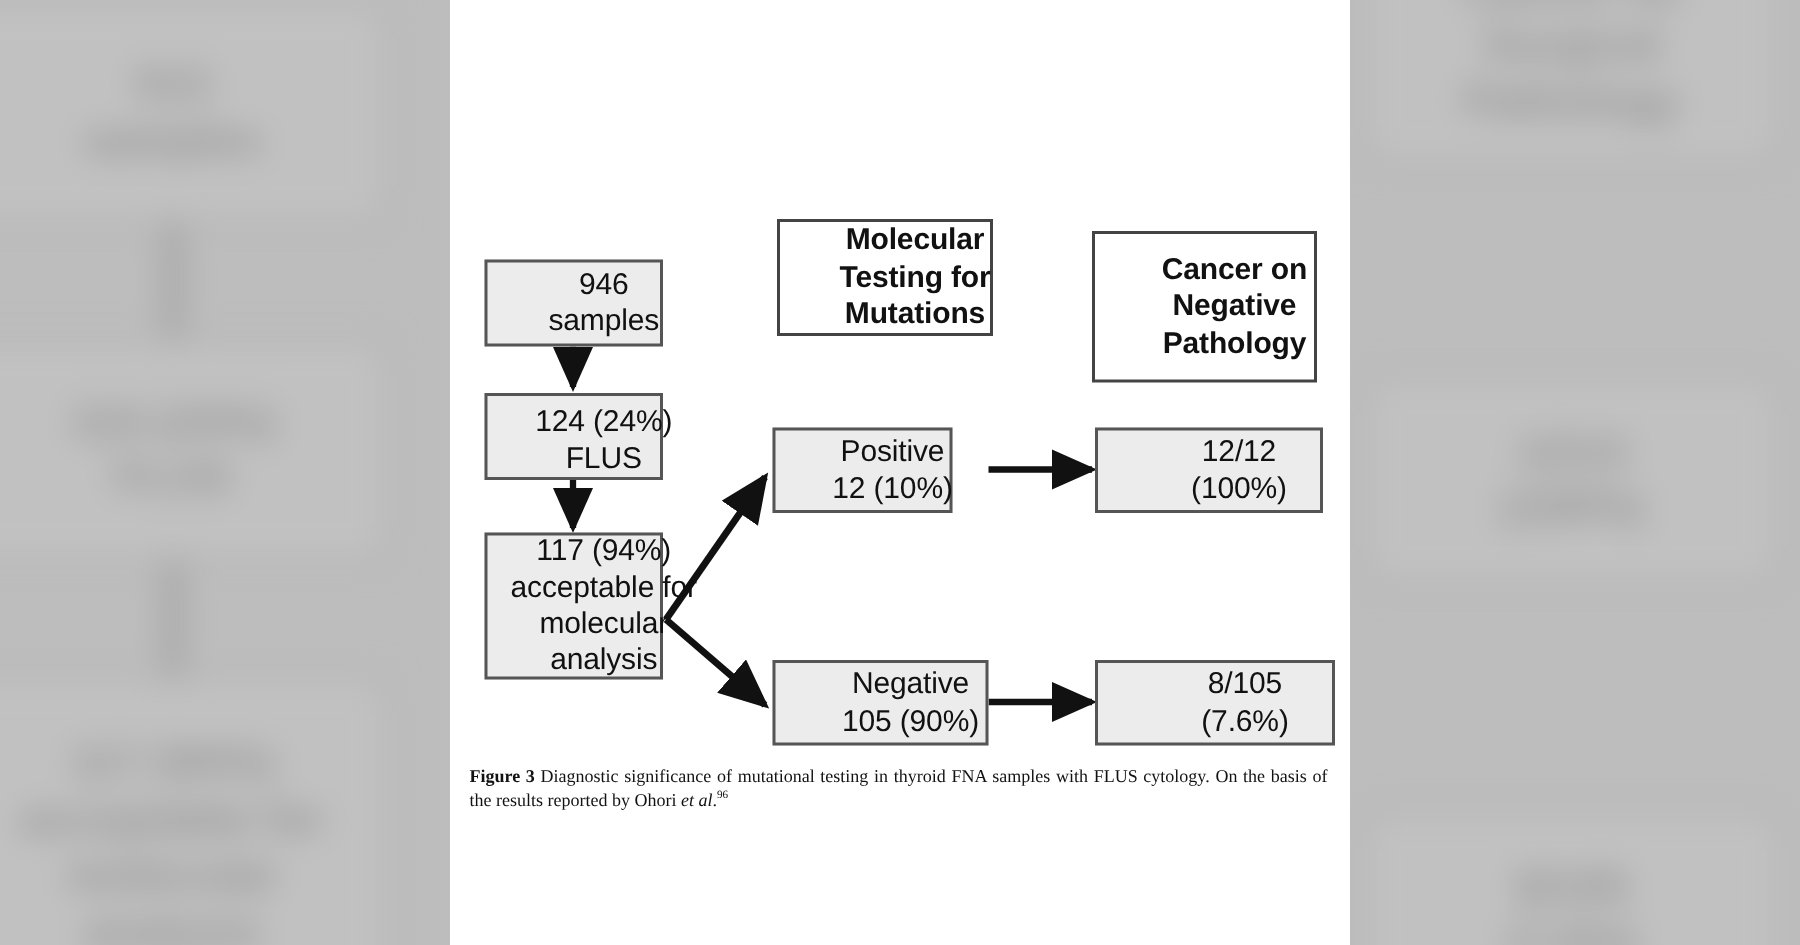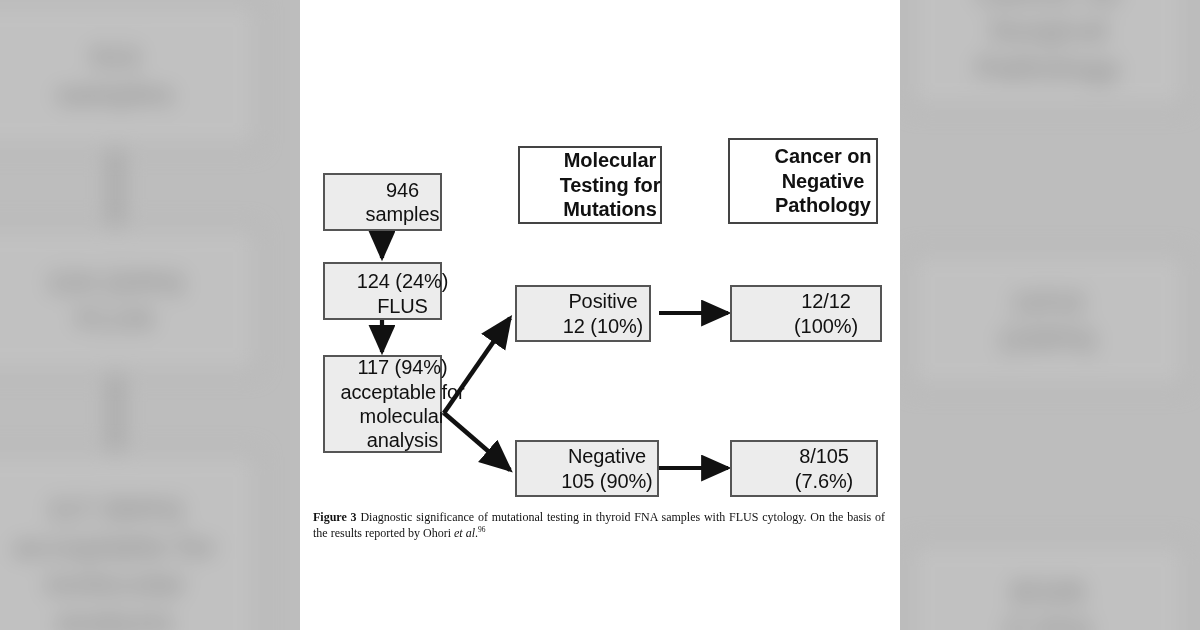--- a/index.html
+++ b/index.html
@@ -183,21 +183,21 @@
 
       <line x1="359" y1="468" x2="428" y2="468" stroke="#111111" stroke-width="4.2" marker-end="url(#ah)"></line>
     </svg>
 
     <div class="node header" style="left:218px; top:146px; width:144px; height:78px;">
       <span class="ln">Molecular</span>
       <span class="ln">Testing for</span>
       <span class="ln">Mutations</span>
     </div>
 
-    <div class="node header" style="left:428px; top:138px; width:150px; height:86px;">
+    <div class="node header" style="left:428px; top:154px; width:150px; height:101px;">
       <span class="ln">Cancer on</span>
       <span class="ln">Negative</span>
       <span class="ln">Pathology</span>
     </div>
 
     <div class="node" style="left:23px; top:173px; width:119px; height:58px;">
       <span class="ln">946</span>
       <span class="ln">samples</span>
     </div>
 
@@ -206,36 +206,36 @@
       <span class="ln">FLUS</span>
     </div>
 
     <div class="node" style="left:23px; top:355px; width:119px; height:98px;">
       <span class="ln">117 (94%)</span>
       <span class="ln">acceptable for</span>
       <span class="ln">molecular</span>
       <span class="ln">analysis</span>
     </div>
 
-    <div class="node" style="left:215px; top:285px; width:136px; height:57px;justify-content:center;">
+    <div class="node" style="left:215px; top:285px; width:120px; height:57px;justify-content:center;">
       <span class="ln">Positive</span>
       <span class="ln">12 (10%)</span>
     </div>
 
     <div class="node" style="left:215px; top:440px; width:144px; height:57px;">
       <span class="ln">Negative</span>
       <span class="ln">105 (90%)</span>
     </div>
 
     <div class="node" style="left:430px; top:285px; width:152px; height:57px;">
       <span class="ln">12/12</span>
       <span class="ln">(100%)</span>
     </div>
 
-    <div class="node" style="left:430px; top:440px; width:148px; height:57px;">
+    <div class="node" style="left:430px; top:440px; width:160px; height:57px;">
       <span class="ln">8/105</span>
       <span class="ln">(7.6%)</span>
     </div>
 
     <div id="caption"><span class="figlabel">Figure 3</span><span>&nbsp;</span><span>Diagnostic significance of mutational testing in thyroid FNA samples with FLUS cytology. On the basis of the results reported by Ohori </span><span class="ital">et al</span><span>.</span><sup>96</sup></div>
 
   </div>
 </div>
 
 </body></html>

